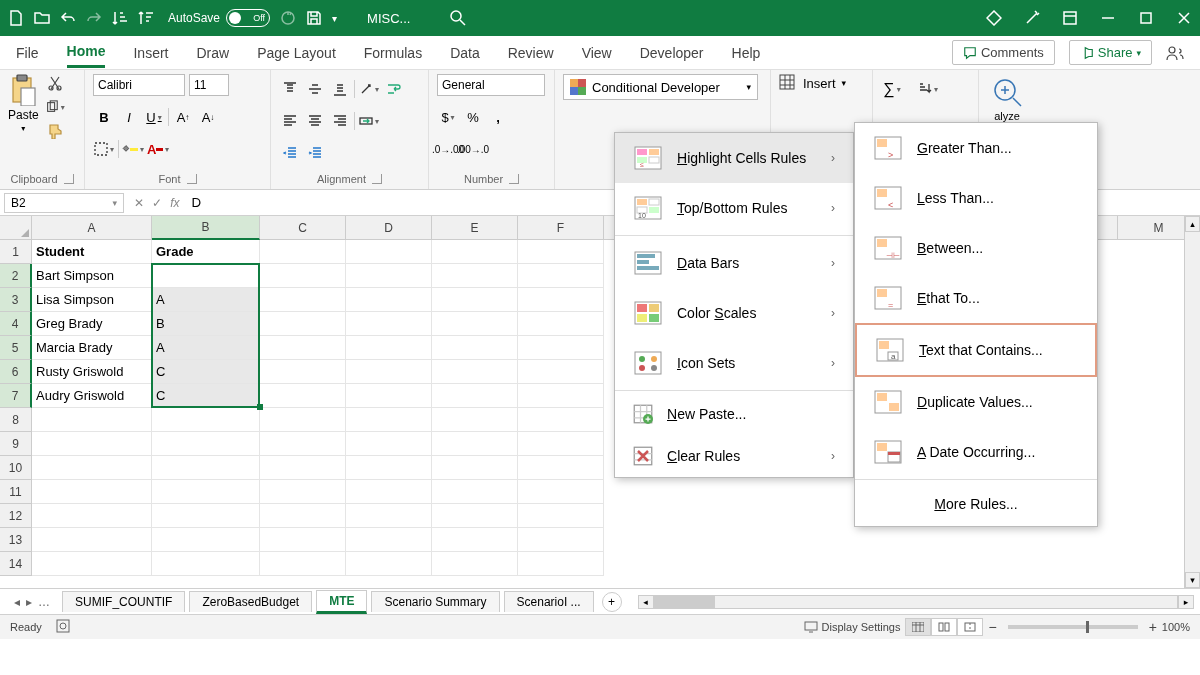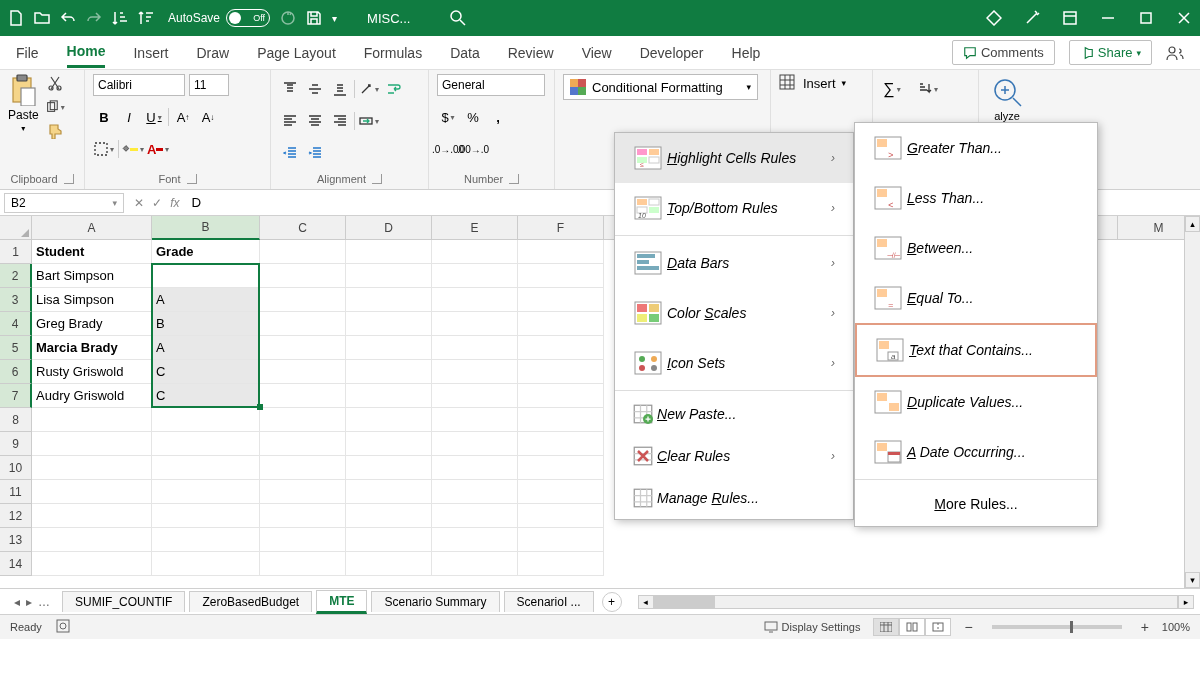--- a/index.html
+++ b/index.html
@@ -86,30 +86,30 @@
   .sheet-nav span{cursor:pointer; padding:0 2px;}
   .sheet-tab { padding:3px 12px; border:1px solid #ccc; border-bottom:none; background:#f5f5f5; cursor:pointer; white-space:nowrap;}
   .sheet-tab.active { background:#fff; border-bottom:3px solid #107c41; color:#107c41; font-weight:600;}
   .add-sheet { width:20px; height:20px; border:1px solid #ccc; border-radius:50%; display:flex; align-items:center; justify-content:center; cursor:pointer; margin-left:4px;}
   .hsb { flex:1; margin-left:12px; display:flex; align-items:center;}
   .hsb-track{flex:1; height:14px; background:#f0f0f0; border:1px solid #ccc; position:relative;}
   .hsb-thumb{position:absolute; left:0; width:60px; height:100%; background:#ccc;}
   .hsb-btn{width:16px;height:14px;border:1px solid #ccc;background:#f0f0f0;display:flex;align-items:center;justify-content:center;font-size:9px;cursor:pointer;}
 
   .status-bar { height: 25px; background:#f3f3f3; border-top:1px solid #d0d0d0; display:flex; align-items:center; font-size:11px; padding:0 10px; gap:14px; color:#444;}
-  .status-right { margin-left:auto; display:flex; align-items:center; gap:13px;}
+  .status-right { margin-left:auto; display:flex; align-items:center; gap:5px;}
   .view-btns { display:flex; }
   .view-btn { width:26px; height:18px; border:1px solid #ccc; display:flex; align-items:center; justify-content:center; cursor:pointer; background:#fff;}
   .view-btn.active{background:#e0e0e0;}
   .zoom-slider { width:130px; height:4px; background:#ccc; position:relative; margin:0 6px;}
   .zoom-slider::before{content:"";position:absolute;left:60%;top:-4px;width:3px;height:12px;background:#666;}
 
   
   .menu { position:absolute; background:#fff; border:1px solid #bbb; box-shadow:2px 2px 8px rgba(0,0,0,0.25); font-size:14px; z-index:10; }
-  .menu-item { display:flex; align-items:center; gap:4px; padding:12px 18px; cursor:pointer; position:relative; min-height:48px;font-style:italic;}
+  .menu-item { display:flex; align-items:center; gap:14px; padding:12px 18px; cursor:pointer; position:relative; min-height:48px;}
   .menu-item.highlight { background:#e8e8e8; }
   .menu-item.selected { border:2px solid #e29c82; background:#fff; }
   .menu-sep { height:1px; background:#ddd; margin:2px 0; }
   .menu-item .chev { margin-left:auto; font-size:12px; color:#666; }
   .menu-icon { width:30px; height:26px; display:flex; align-items:center; justify-content:center; }
   .menu-icon svg { width:28px; height:24px; }
   .menu-label { flex:1; }
   .menu-label u { text-decoration: underline; }
   .menu1 { left:614px; top:132px; width:240px; }
   .menu2 { left:854px; top:122px; width:244px; }
@@ -416,21 +416,21 @@
     <div class="group-label">
         <span>Number</span>
         <span class="dlaunch"></span>
       </div>
   </div>
 
   <div class="group" style="width:216px">
     <div class="group-body">
       <div class="cf-btn">
         <span class="cf-icon"></span>
-        <span>Conditional Formatting</span>
+        <span>Conditional Developer</span>
         <span style="font-size:9px;margin-left:auto">▾</span>
       </div>
     </div>
     <div class="group-label"></div>
   </div>
 
   <div class="group" style="width:102px">
     <div class="group-body">
       <div style="display:flex;align-items:center;gap:6px;font-size:13px;cursor:pointer">
         <svg width="18" height="18" viewBox="0 0 18 18" fill="none" stroke="#444">
@@ -537,21 +537,21 @@
         <div class="cell" style="left: 228px; top: 48px; width: 86px; height: 24px;"></div>
         <div class="cell" style="left: 314px; top: 48px; width: 86px; height: 24px;"></div>
         <div class="cell" style="left: 400px; top: 48px; width: 86px; height: 24px;"></div>
         <div class="cell" style="left: 486px; top: 48px; width: 86px; height: 24px;"></div>
         <div class="cell" style="left: 0px; top: 72px; width: 120px; height: 24px;">Greg Brady</div>
         <div class="cell selrange" style="left: 120px; top: 72px; width: 108px; height: 24px;">B</div>
         <div class="cell" style="left: 228px; top: 72px; width: 86px; height: 24px;"></div>
         <div class="cell" style="left: 314px; top: 72px; width: 86px; height: 24px;"></div>
         <div class="cell" style="left: 400px; top: 72px; width: 86px; height: 24px;"></div>
         <div class="cell" style="left: 486px; top: 72px; width: 86px; height: 24px;"></div>
-        <div class="cell" style="left: 0px; top: 96px; width: 120px; height: 24px; font-weight: bold;">Marcia Brady</div>
+        <div class="cell" style="left: 0px; top: 96px; width: 120px; height: 24px;">Marcia Brady</div>
         <div class="cell selrange" style="left: 120px; top: 96px; width: 108px; height: 24px;">A</div>
         <div class="cell" style="left: 228px; top: 96px; width: 86px; height: 24px;"></div>
         <div class="cell" style="left: 314px; top: 96px; width: 86px; height: 24px;"></div>
         <div class="cell" style="left: 400px; top: 96px; width: 86px; height: 24px;"></div>
         <div class="cell" style="left: 486px; top: 96px; width: 86px; height: 24px;"></div>
         <div class="cell" style="left: 0px; top: 120px; width: 120px; height: 24px;">Rusty Griswold</div>
         <div class="cell selrange" style="left: 120px; top: 120px; width: 108px; height: 24px;">C</div>
         <div class="cell" style="left: 228px; top: 120px; width: 86px; height: 24px;"></div>
         <div class="cell" style="left: 314px; top: 120px; width: 86px; height: 24px;"></div>
         <div class="cell" style="left: 400px; top: 120px; width: 86px; height: 24px;"></div>
@@ -701,29 +701,20 @@
     <span class="menu-icon" style="width:20px">
         <svg viewBox="0 0 16 16">
           <rect x="1" y="1" width="14" height="14" fill="#fff" stroke="#999"></rect>
           <path d="M1 6h14M1 11h14" stroke="#ccc"></path>
           <path d="M4 4l8 8M12 4l-8 8" stroke="#c55" stroke-width="2"></path>
         </svg>
       </span>
     <span class="menu-label"><u>C</u><span>lear Rules</span></span>
     <span class="chev">›</span>
   </div>
-  <div class="menu-item" style="min-height:34px;padding:8px 18px">
-    <span class="menu-icon" style="width:20px">
-        <svg viewBox="0 0 16 16">
-          <rect x="1" y="1" width="14" height="14" fill="#fff" stroke="#999"></rect>
-          <path d="M1 6h14M1 11h14M6 1v14M11 1v14" stroke="#ccc"></path>
-        </svg>
-      </span>
-    <span class="menu-label">Manage <u>R</u>ules...</span>
-  </div>
 </div>
 
 <div class="menu menu2">
   <div class="menu-item">
     <span class="menu-icon">
         <svg viewBox="0 0 28 24">
           <rect x="1" y="1" width="26" height="22" fill="#fff" stroke="#999"></rect>
           <rect x="3" y="3" width="10" height="8" fill="#fc9"></rect>
           <text x="14" y="22" font-size="9" fill="#c55">&gt;</text>
         </svg>
@@ -751,21 +742,21 @@
     <span class="menu-label"><u>B</u><span>etween...</span></span>
   </div>
   <div class="menu-item">
     <span class="menu-icon">
         <svg viewBox="0 0 28 24">
           <rect x="1" y="1" width="26" height="22" fill="#fff" stroke="#999"></rect>
           <rect x="3" y="3" width="10" height="8" fill="#fc9"></rect>
           <text x="14" y="22" font-size="9" fill="#c55">=</text>
         </svg>
       </span>
-    <span class="menu-label"><u>E</u><span>qual To...</span></span>
+    <span class="menu-label"><u>E</u><span>that To...</span></span>
   </div>
   <div class="menu-item selected">
     <span class="menu-icon">
         <svg viewBox="0 0 28 24">
           <rect x="1" y="1" width="26" height="22" fill="#fff" stroke="#999"></rect>
           <rect x="3" y="3" width="10" height="8" fill="#fc9"></rect>
           <rect x="12" y="14" width="10" height="8" fill="#fff" stroke="#999"></rect>
           <text x="15" y="21" font-size="8" fill="#555">a</text>
         </svg>
       </span>

